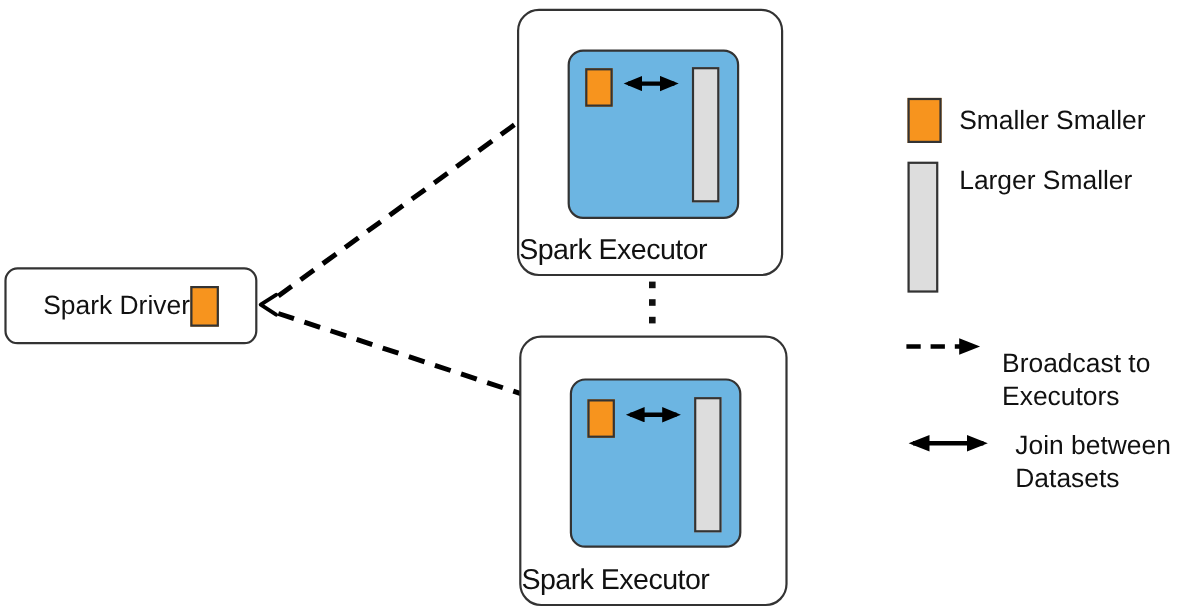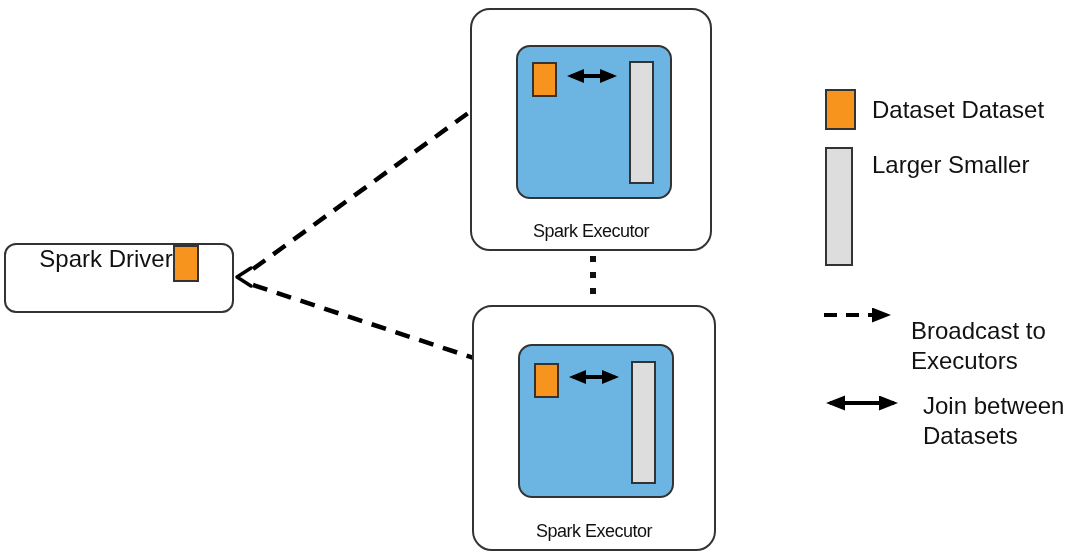--- a/index.html
+++ b/index.html
@@ -10,21 +10,21 @@
   }
   .abs{position:absolute;}
   
   .overlay{position:absolute;left:0;top:0;width:1080px;height:554px;pointer-events:none;}
   .arrow-stroke{stroke:var(--arrow,#000);}
   .arrow-fill{fill:var(--arrow,#000);}
   
   .driver-box{
     left:4px;top:243px;width:226px;height:66px;
     border:2.5px solid var(--border,#333);border-radius:12px;background:#fff;
-    display:flex;align-items:flex-start;justify-content:center;
+    display:flex;align-items:center;justify-content:center;
   }
   .driver-label{font-size:24px;white-space:nowrap;}
   .chip{
     background:var(--smaller-dataset,#F7941E);
     border:2px solid var(--border,#333);
     box-sizing:border-box;
   }
   .graybar{
     background:var(--larger-dataset,#DDDDDD);
     border:2px solid var(--border,#333);
@@ -35,22 +35,22 @@
     border:2.5px solid var(--border,#333);border-radius:20px;background:#fff;
   }
   .exec-top{left:470px;top:8px;width:238px;height:239px;}
   .exec-bottom{left:472px;top:305px;width:240px;height:242px;}
   .exec-panel{
     position:absolute;left:44px;top:35px;width:156px;height:154px;
     background:var(--executor-fill,#6CB5E2);
     border:2px solid var(--border,#333);border-radius:14px;box-sizing:border-box;
   }
   .exec-label{
-    position:absolute;left:0;right:0;bottom:7px;text-align:center;
-    font-size:18px;letter-spacing:-0.5px;
+    position:absolute;left:0;right:0;bottom:7px;
+    font-size:26px;letter-spacing:-0.5px;
   }
   .panel-chip{position:absolute;left:14px;top:15px;width:25px;height:35px;}
   .panel-bar{position:absolute;left:111px;top:14px;width:25px;height:123px;}
   .panel-arrow{position:absolute;left:42px;top:16px;}
   
   .ellipsis{
     left:589px;top:256px;width:8px;height:38px;
     display:flex;flex-direction:column;justify-content:space-between;align-items:center;
   }
   .dot{width:6px;height:6px;background:#111;}
@@ -125,21 +125,21 @@
         </defs>
         <line class="arrow-stroke" x1="11" y1="13" x2="53" y2="13" stroke-width="4" marker-start="url(#ahj2)" marker-end="url(#ahj2)"></line>
       </svg>
       <span class="graybar panel-bar" style="top:15px;"></span>
     </div>
     <div class="exec-label">Spark Executor</div>
   </div>
 
   <div>
     <span class="abs chip legend-swatch-small"></span>
-    <span class="abs legend-label lbl-small">Dataset Dataset</span>
+    <span class="abs legend-label lbl-small">Smaller Smaller</span>
 
     <span class="abs graybar legend-swatch-large"></span>
     <span class="abs legend-label lbl-large">Larger Smaller</span>
 
     <svg class="abs legend-arrow-broadcast" width="90" height="24" viewBox="0 0 90 24">
       <defs>
         <marker id="ahl1" markerUnits="userSpaceOnUse" markerWidth="20" markerHeight="16" refX="15" refY="7.5" orient="auto">
           <path class="arrow-fill" d="M0,0 L19,7.5 L0,15 Z"></path>
         </marker>
       </defs>

